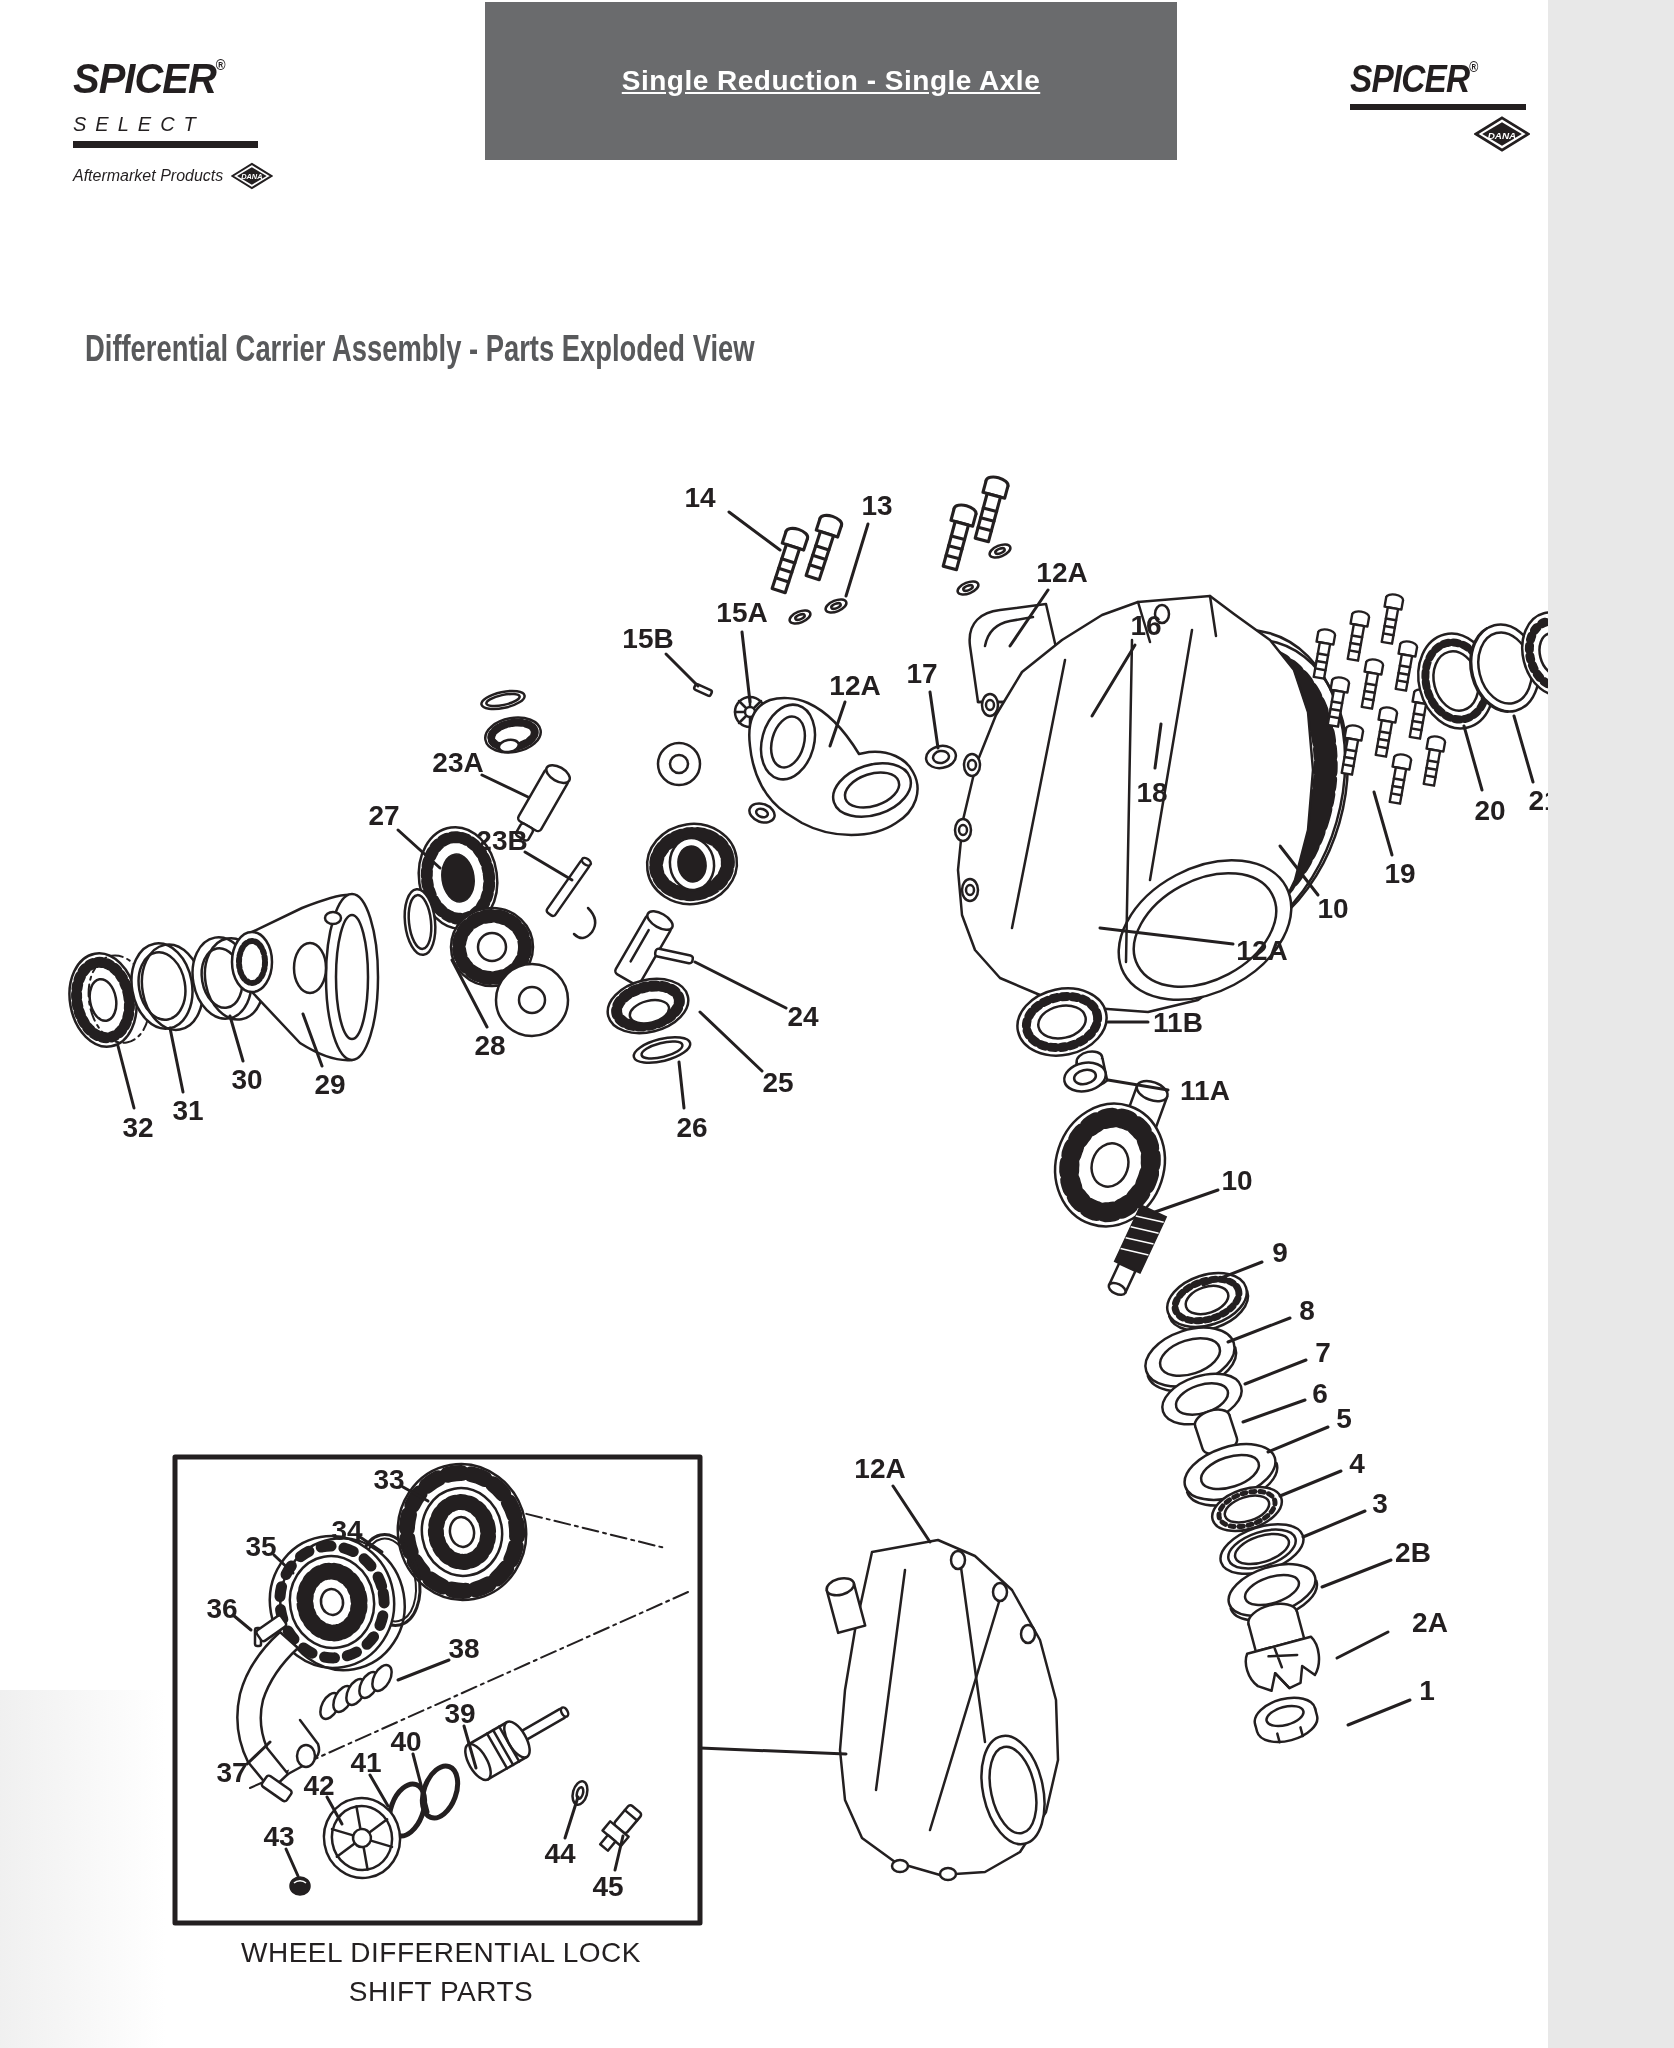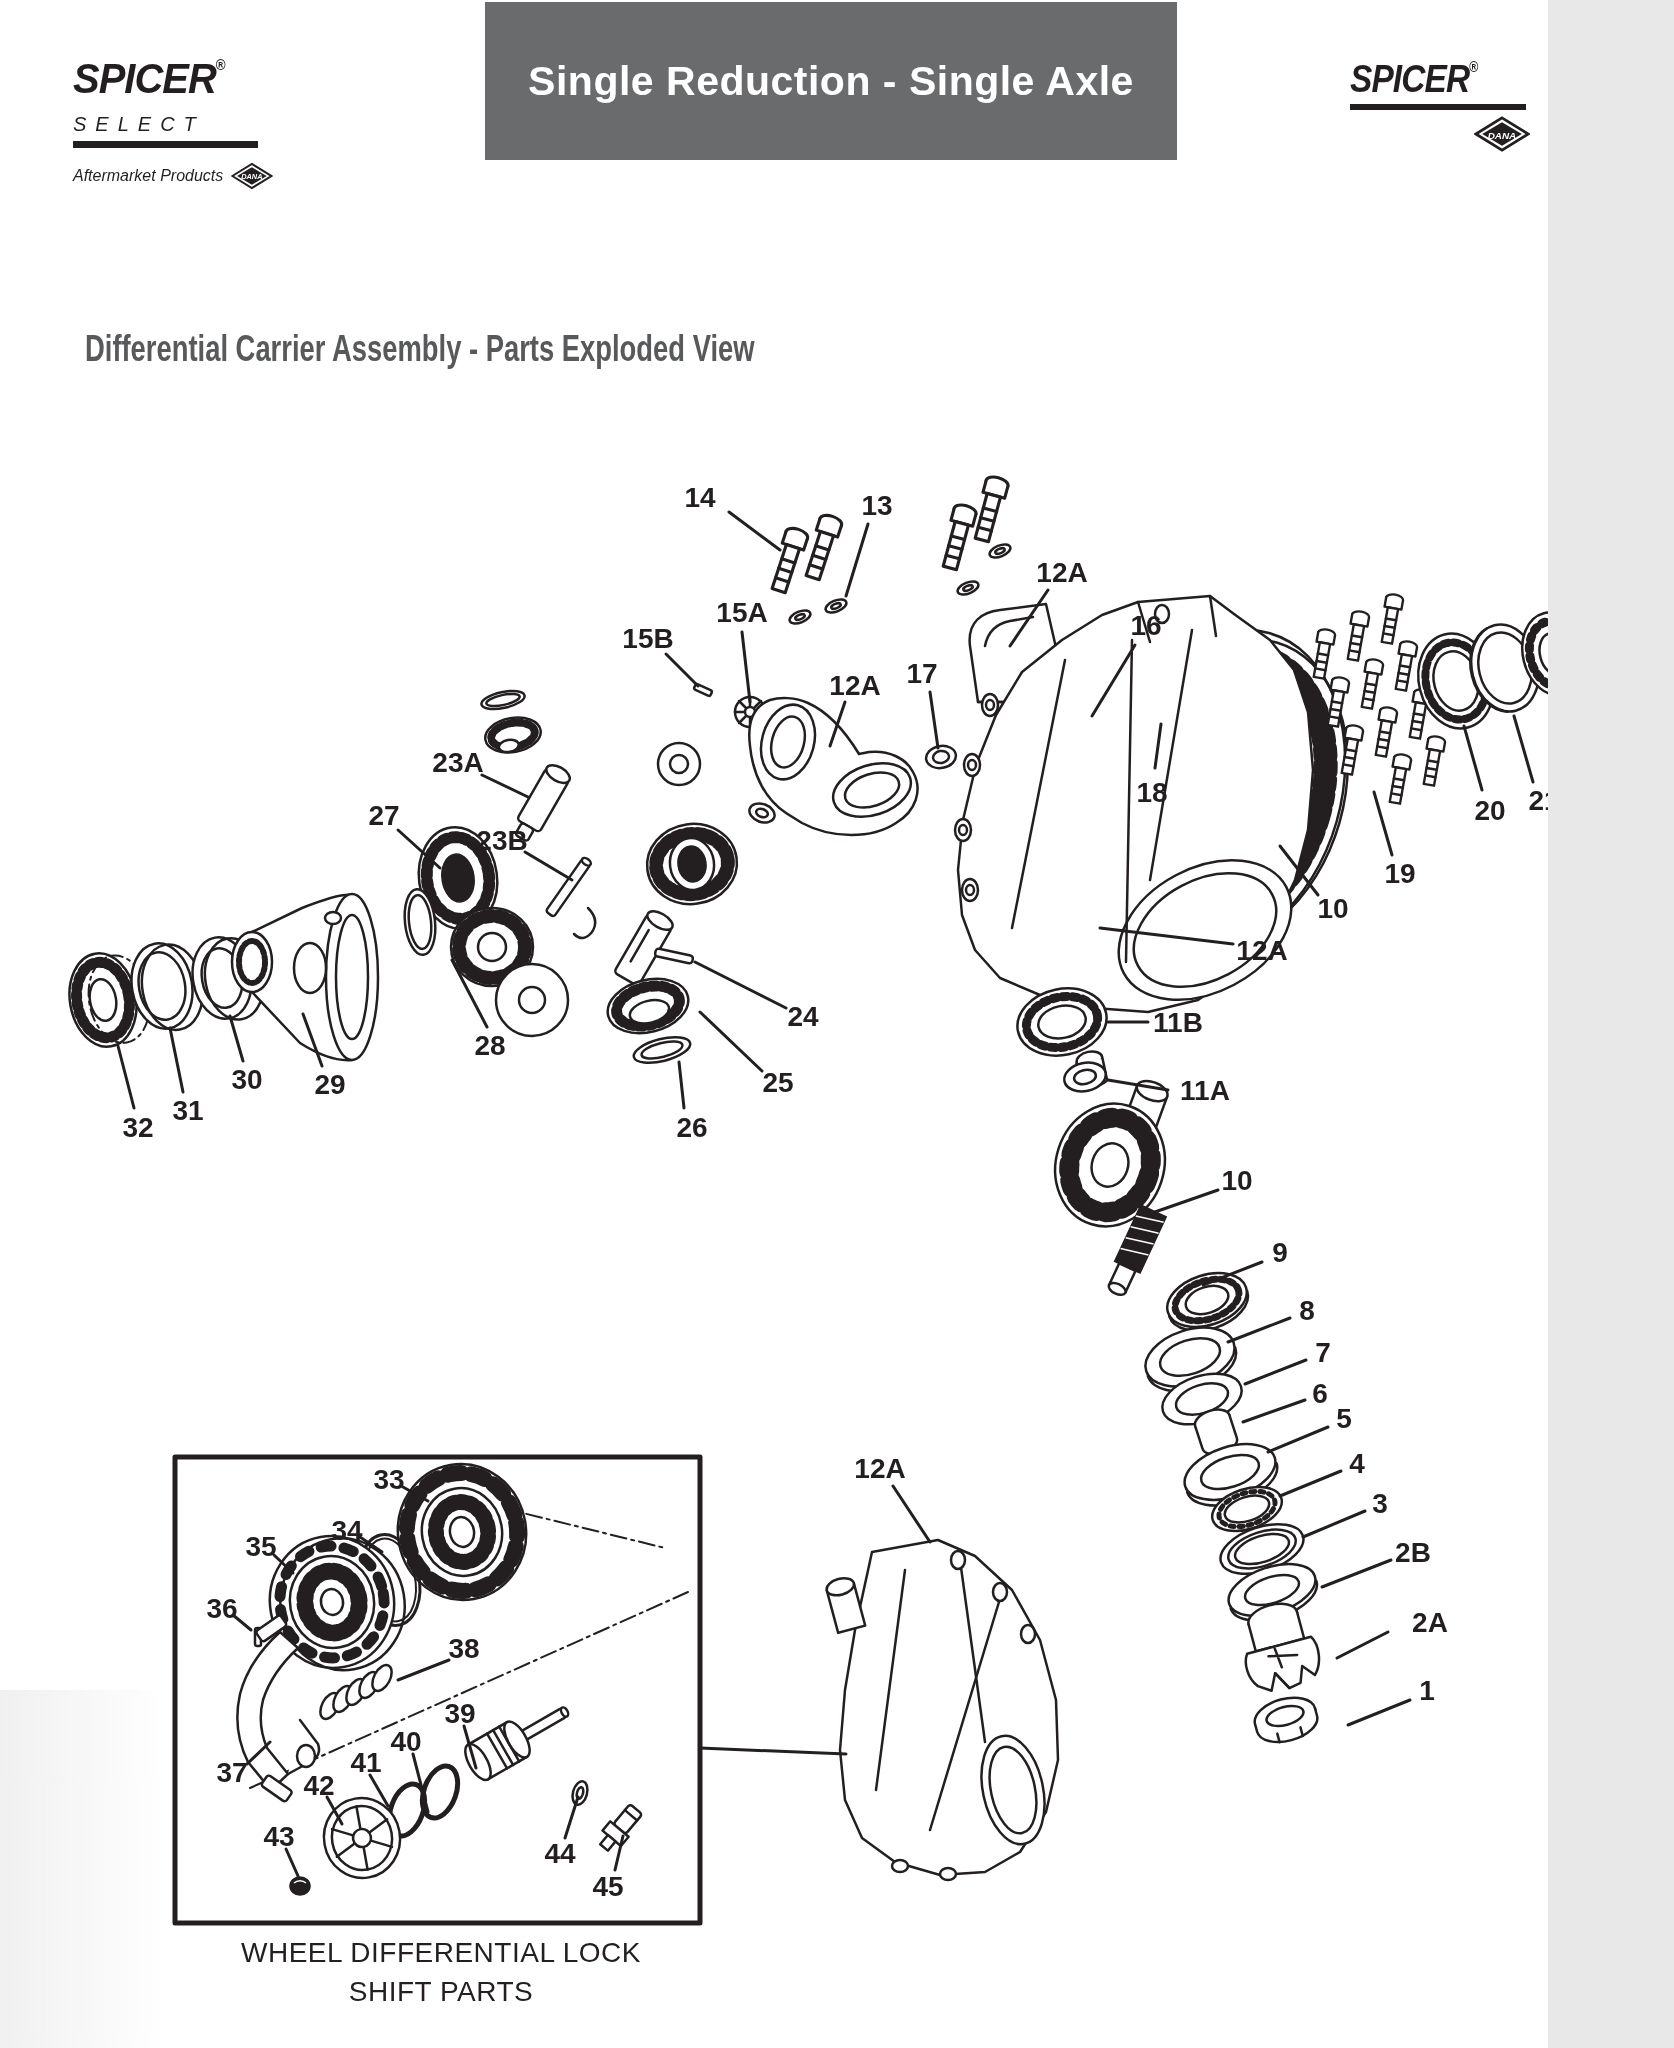--- a/index.html
+++ b/index.html
@@ -1,21 +1,21 @@
 <!DOCTYPE html>
 <html><head>
 <meta charset="utf-8">
 <style>
   html,body{margin:0;padding:0;background:#e8e8e8;}
   #page{position:relative;width:1548px;height:2048px;background:#ffffff;overflow:hidden;
         font-family:"Liberation Sans",sans-serif;color:#231f20;}
   
   .band{position:absolute;left:485px;top:2px;width:692px;height:158px;
         display:flex;align-items:center;justify-content:center;}
-  .band-title{color:#ffffff;font-size:41px;font-weight:bold;letter-spacing:.5px;}
+  .band-title{color:#ffffff;font-size:28px;font-weight:bold;letter-spacing:.5px;text-decoration:underline;}
   .logo-left{position:absolute;left:73px;top:58px;width:200px;}
   .brand-big{font-size:42px;font-weight:bold;font-style:italic;letter-spacing:-1px;
              display:inline-block;transform:scaleX(.95);transform-origin:left;line-height:1;}
   .brand-reg{font-size:14px;vertical-align:top;font-style:normal;}
   .brand-sub{font-size:20px;font-style:italic;letter-spacing:9px;line-height:1;margin-top:14px;}
   .brand-rule{width:185px;height:7px;background:#231f20;margin-top:7px;}
   .brand-row{display:flex;align-items:center;margin-top:8px;gap:8px;}
   .tagline{font-size:16px;font-style:italic;white-space:nowrap;}
   .logo-right{position:absolute;left:1350px;top:60px;width:180px;}
   .logo-right .brand-big{font-size:38px;transform:scaleX(.88);}

